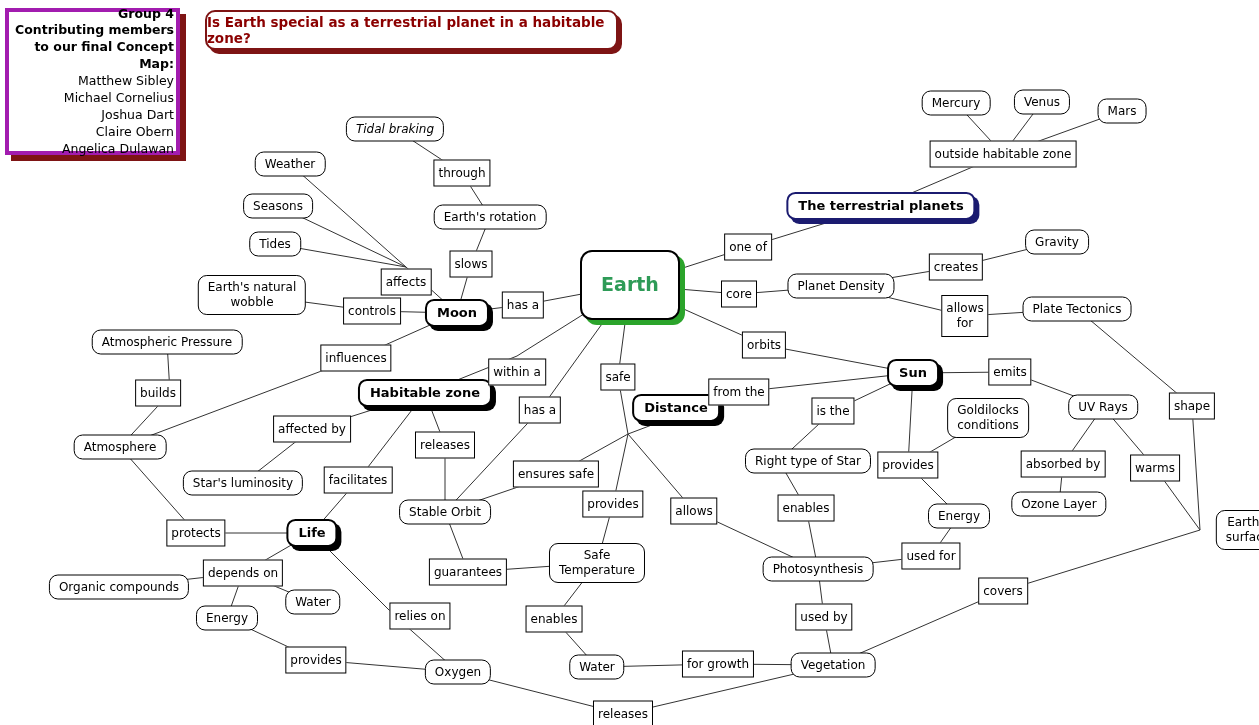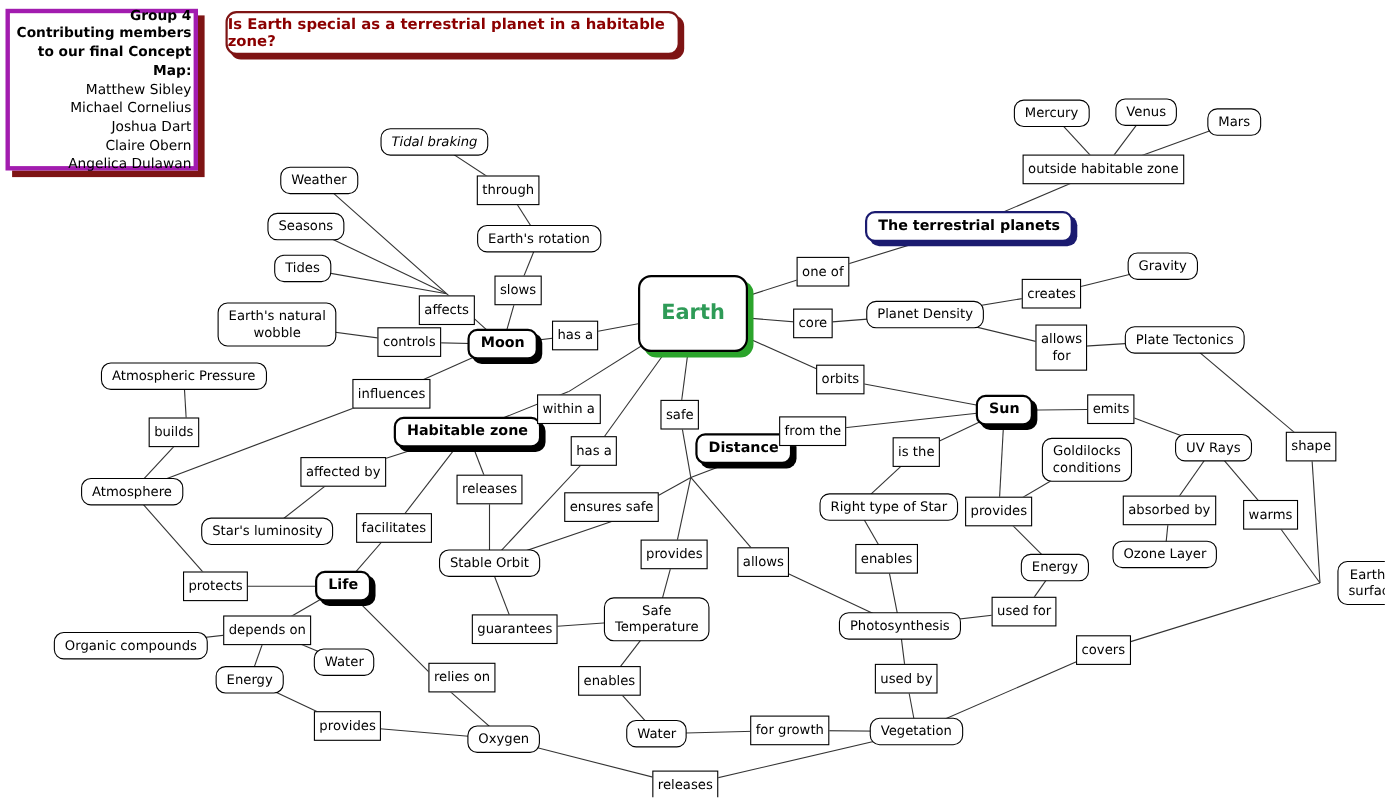--- a/index.html
+++ b/index.html
@@ -237,21 +237,21 @@
     <div class="node link" style="left: 1063px; top: 464px;">absorbed by</div>
     <div class="node link" style="left: 908px; top: 465px;">provides</div>
     <div class="node link" style="left: 806px; top: 508px;">enables</div>
     <div class="node link" style="left: 931px; top: 556px;">used for</div>
     <div class="node link" style="left: 824px; top: 617px;">used by</div>
     <div class="node link" style="left: 1003px; top: 591px;">covers</div>
     <div class="node link" style="left: 718px; top: 664px;">for growth</div>
     <div class="node link" style="left: 623px; top: 714px;">releases</div>
     <div class="node link" style="left: 554px; top: 619px;">enables</div>
     <div class="node link" style="left: 613px; top: 504px;">provides</div>
-    <div class="node link" style="left: 556px; top: 461px;">ensures safe</div>
+    <div class="node link" style="left: 556px; top: 474px;">ensures safe</div>
     <div class="node link" style="left: 468px; top: 572px;">guarantees</div>
     <div class="node link" style="left: 694px; top: 511px;">allows</div>
     <div class="node link" style="left: 445px; top: 445px;">releases</div>
     <div class="node link" style="left: 312px; top: 429px;">affected by</div>
     <div class="node link" style="left: 158px; top: 393px;">builds</div>
     <div class="node link" style="left: 358px; top: 480px;">facilitates</div>
     <div class="node link" style="left: 196px; top: 533px;">protects</div>
     <div class="node link" style="left: 243px; top: 573px;">depends on</div>
     <div class="node link" style="left: 395px; top: 616px; margin-left: 25px;">relies on</div>
     <div class="node link" style="left: 316px; top: 660px;">provides</div>

